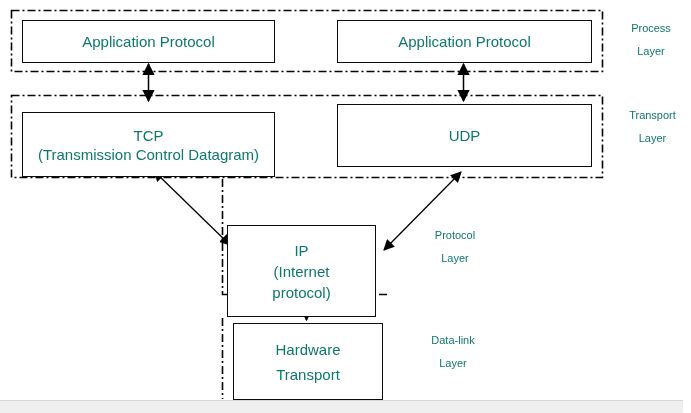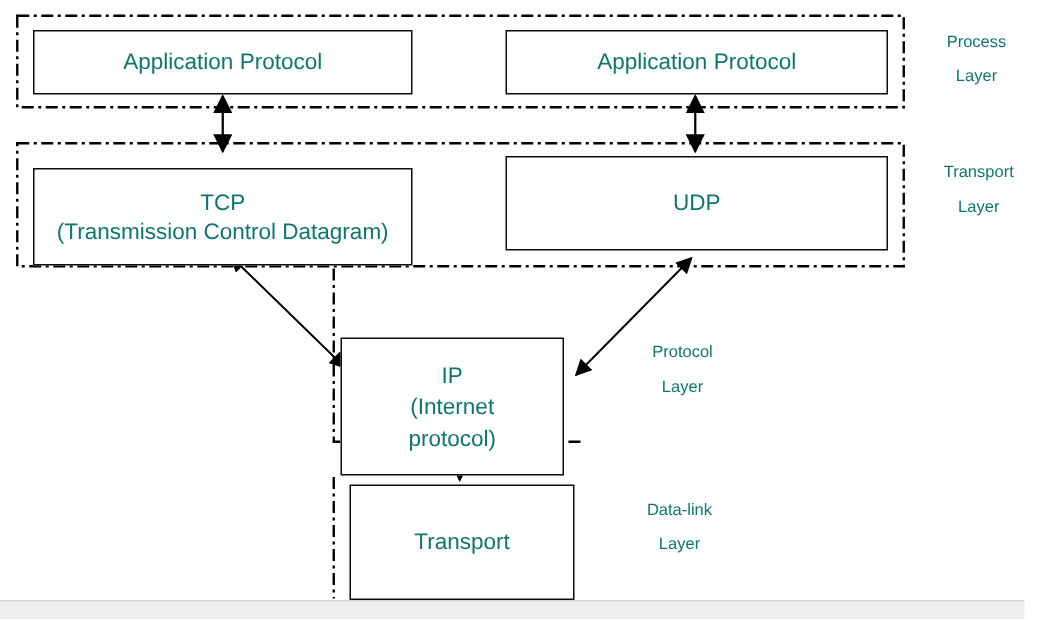--- a/index.html
+++ b/index.html
@@ -74,20 +74,21 @@
     <span class="t">UDP</span>
   </div>
 
   <div class="box box-ip">
     <span class="t">IP</span>
     <span class="t">(Internet</span>
     <span class="t">protocol)</span>
   </div>
 
   <div class="box box-hw">
+    <span class="t">Hardware</span>
     <span class="t">Transport</span>
   </div>
 
   <div class="layer-label label-process">
     <div>Process</div>
     <div>Layer</div>
   </div>
 
   <div class="layer-label label-transport">
     <div>Transport</div>

